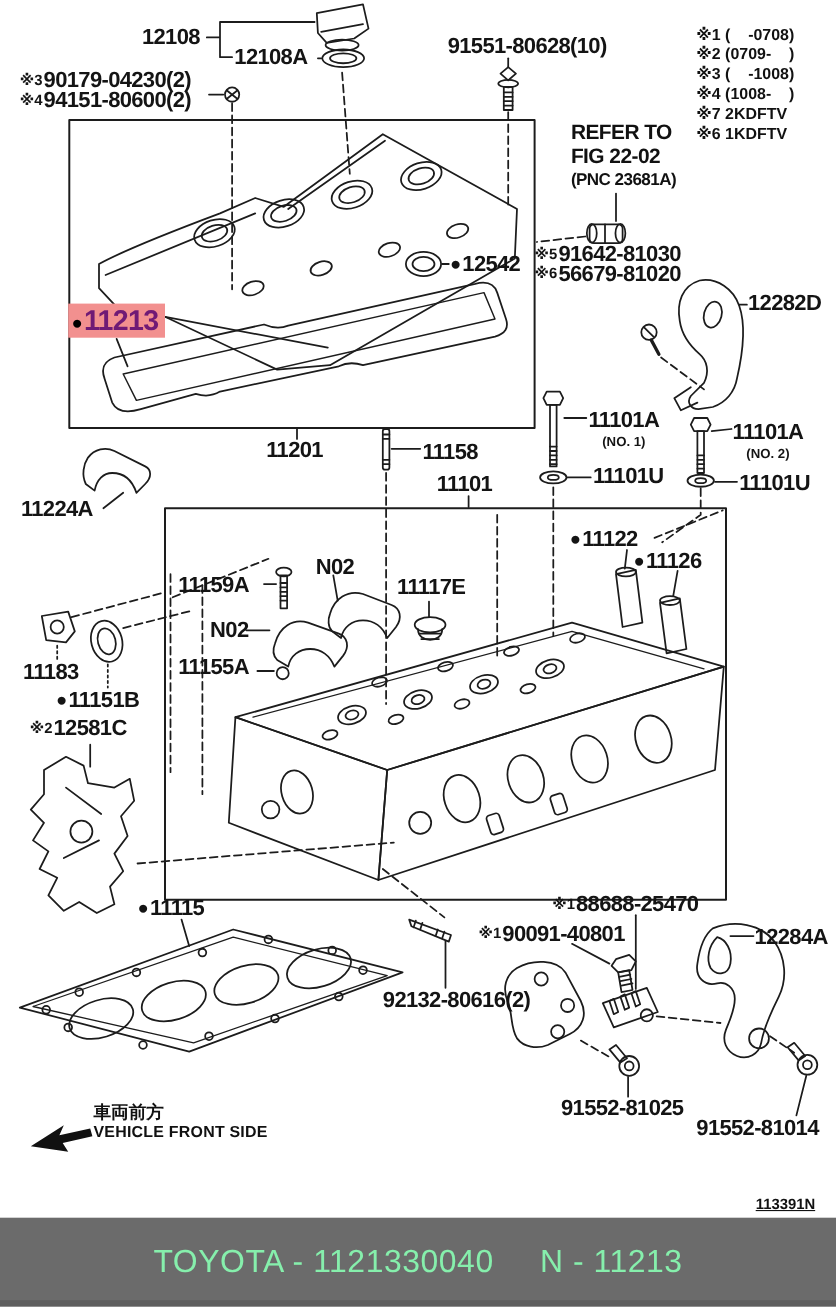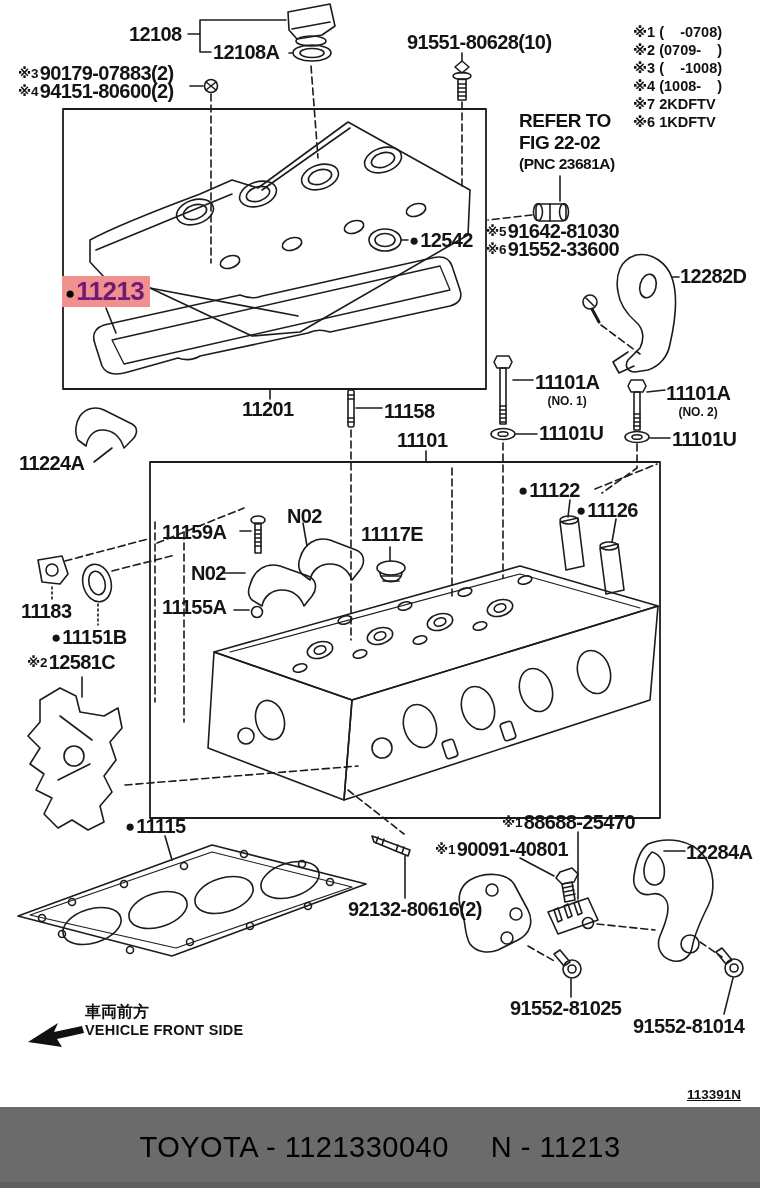--- a/index.html
+++ b/index.html
@@ -24,21 +24,21 @@
   .front .en{display:block;font-size:14.5px;line-height:19px;letter-spacing:0.2px;}
   .nonre{position:absolute;font-weight:bold;white-space:nowrap;}
   .nonre .jp{display:block;font-size:15px;line-height:20px;}
   .nonre .en{display:block;font-size:13.5px;line-height:20px;}
   .note{position:absolute;left:48px;top:1082px;font-weight:bold;font-size:16.5px;
         white-space:nowrap;letter-spacing:0;}
   .figcode{position:absolute;left:687px;top:1087px;font-weight:bold;font-size:13.5px;text-decoration:underline;}
   .footer{position:absolute;left:0;top:1107px;width:760px;height:81px;background:#6b6b6b;
           display:flex;align-items:center;justify-content:center;}
   .footer:after{content:"";position:absolute;left:0;bottom:0;width:100%;height:6px;background:#5e5e5e;}
-  .footer .ft{color:#000000;font-size:29px;letter-spacing:0.5px;font-weight:normal;}
+  .footer .ft{color:#86efac;font-size:29px;letter-spacing:0.5px;font-weight:normal;}
   .footer .gap{display:inline-block;width:42px;}
 </style>
 </head>
 <body>
 
 <div id="stage">
 
 <svg width="760" height="1107" viewBox="0 0 760 1107" fill="none" stroke="#1c1c1c" stroke-width="1.6" stroke-linecap="round" stroke-linejoin="round">
 
   <g>
@@ -328,42 +328,42 @@
     <path d="M733,978 L724,1014"></path>
   </g>
 
   <g>
     <path d="M82,1026 L54,1032 L58,1023 L28,1042 L62,1047 L57,1039 L84,1033 Z" fill="#111" stroke="none"></path>
   </g>
 </svg>
 
 <div class="lbl" style="left:129px;top:24px;"><span class="txt">12108</span></div>
 <div class="lbl" style="left:213px;top:42px;"><span class="txt">12108A</span></div>
-<div class="lbl" style="left:18px;top:63px;"><span class="mark">※3</span><span class="txt">90179-07883(2)</span></div>
+<div class="lbl" style="left:18px;top:63px;"><span class="mark">※3</span><span class="txt">90179-04230(2)</span></div>
 <div class="lbl" style="left:18px;top:81px;"><span class="mark">※4</span><span class="txt">94151-80600(2)</span></div>
 <div class="lbl" style="left:407px;top:32px;"><span class="txt">91551-80628(10)</span></div>
 
 <div>
   <div class="legend-line" style="left:633px;top:23px;">※1 (    -0708)</div>
   <div class="legend-line" style="left:633px;top:41px;">※2 (0709-    )</div>
   <div class="legend-line" style="left:633px;top:59px;">※3 (    -1008)</div>
   <div class="legend-line" style="left:633px;top:77px;">※4 (1008-    )</div>
   <div class="legend-line" style="left:633px;top:95px;">※7 2KDFTV</div>
   <div class="legend-line" style="left:633px;top:113px;">※6 1KDFTV</div>
 </div>
 
 <div class="refer" style="left:519px;top:110px;">
   <span class="r1">REFER TO</span>
   <span class="r2">FIG 22-02</span>
   <span class="r3">(PNC 23681A)</span>
 </div>
 
 <div class="lbl" style="left:409px;top:230px;"><span class="bullet">●</span><span class="txt">12542</span></div>
 <div class="lbl" style="left:486px;top:221px;"><span class="mark">※5</span><span class="txt">91642-81030</span></div>
-<div class="lbl" style="left:486px;top:239px;"><span class="mark">※6</span><span class="txt">91552-33600</span></div>
+<div class="lbl" style="left:486px;top:239px;"><span class="mark">※6</span><span class="txt">56679-81020</span></div>
 <div class="lbl" style="left:680px;top:266px;"><span class="txt">12282D</span></div>
 
 <div class="lbl hl" style="left:62px;top:276px;"><span class="bullet">●</span><span class="txt">11213</span></div>
 
 <div class="lbl" style="left:242px;top:399px;"><span class="txt">11201</span></div>
 <div class="lbl" style="left:19px;top:453px;"><span class="txt">11224A</span></div>
 <div class="lbl" style="left:384px;top:401px;"><span class="txt">11158</span></div>
 <div class="lbl" style="left:397px;top:430px;"><span class="txt">11101</span></div>
 
 <div class="lbl" style="left:535px;top:372px;"><span class="txt">11101A</span><span class="sub">(NO. 1)</span></div>

